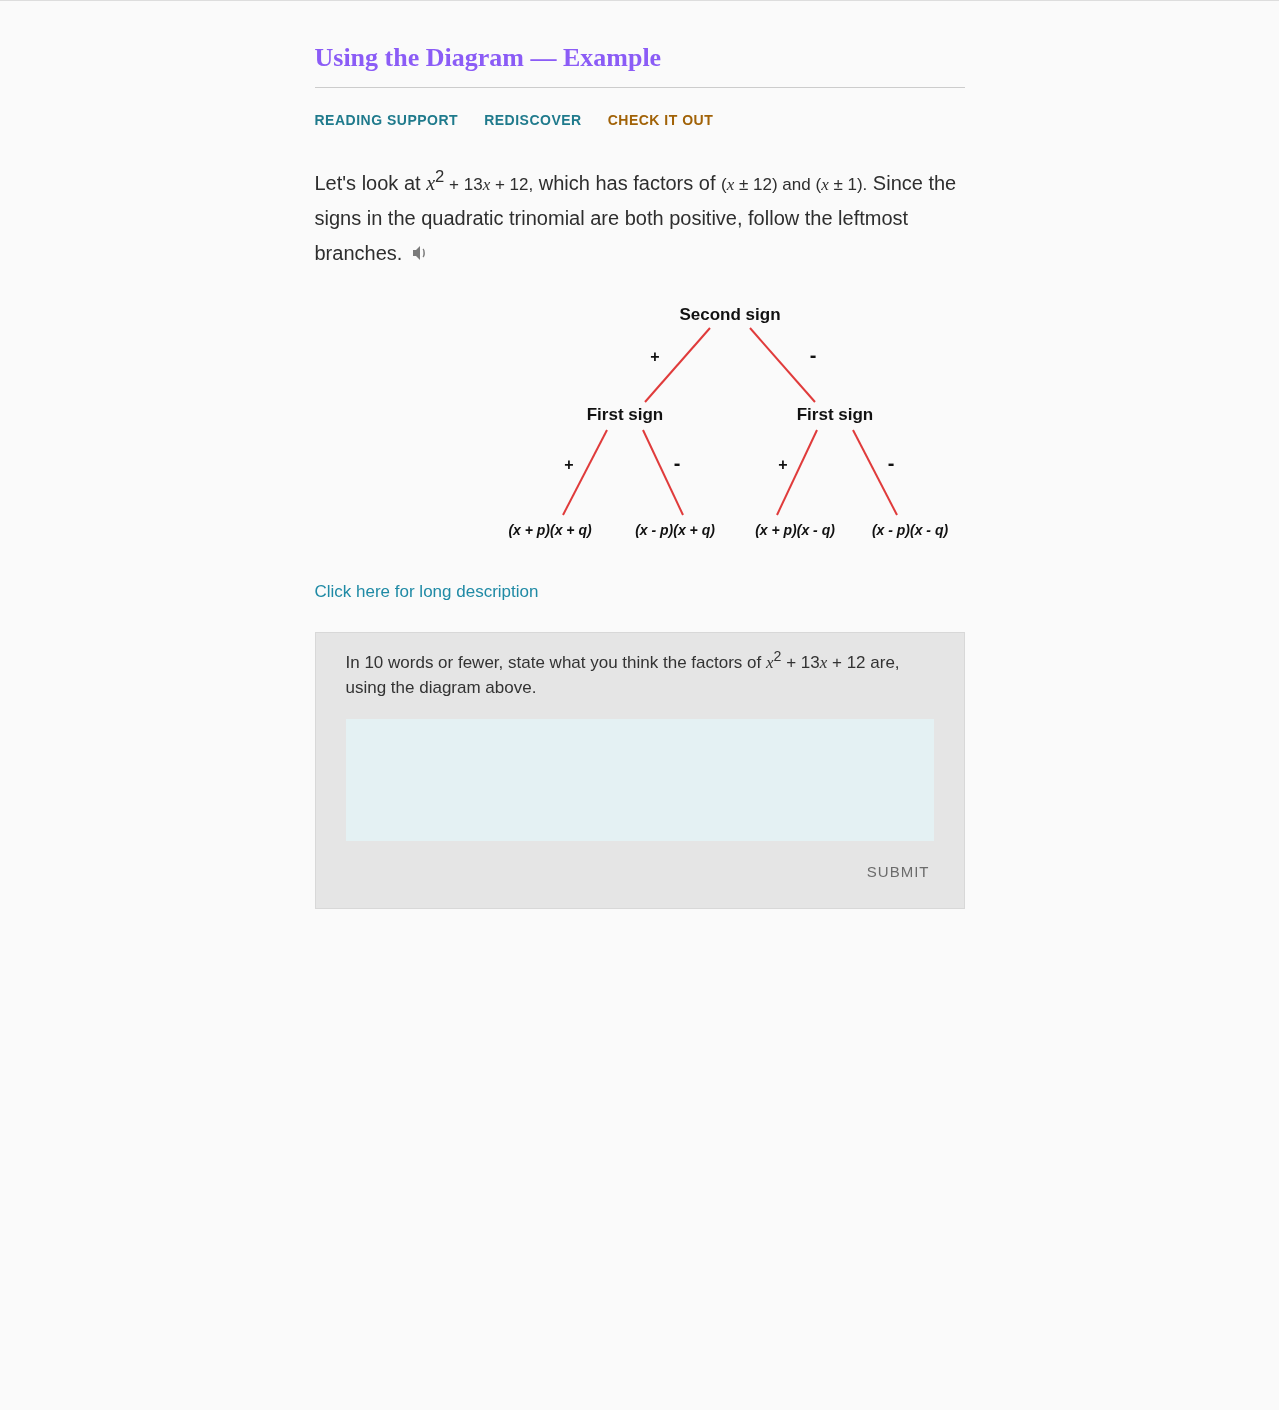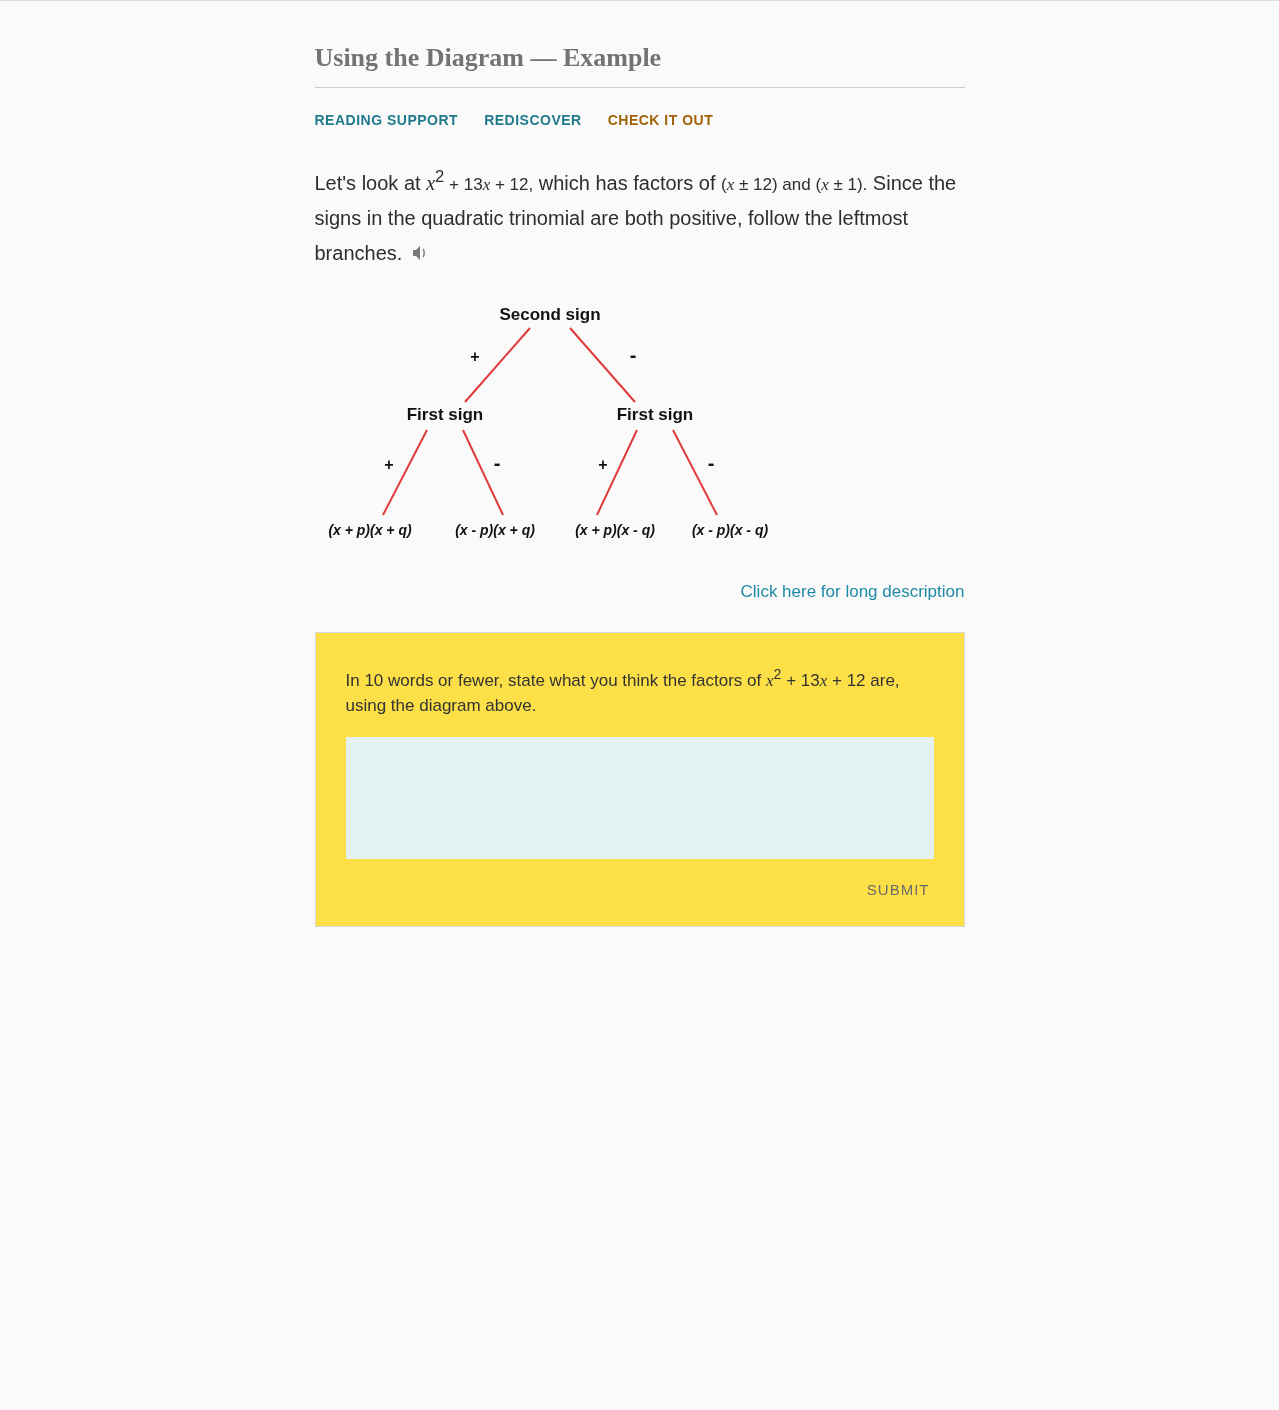--- a/index.html
+++ b/index.html
@@ -1,30 +1,30 @@
 <!DOCTYPE html>
 <html><head>
 <meta charset="utf-8">
 <style>
   html,body{margin:0;padding:0;background:#fafafa;font-family:Arial,Helvetica,sans-serif;color:#2e2e2e;}
   body{border-top:1px solid #ddd;}
   .page{max-width:650px;margin:0 auto;padding:30px 0 60px 0;}
-  h1{font-family:Georgia,'Times New Roman',serif;font-weight:700;font-size:26px;margin:12px 0 14px 0;color:#737373;}
+  h1{font-family:Georgia,'Times New Roman',serif;font-weight:700;font-size:26px;margin:12px 0 14px 0;color:#8b5cf6;}
   hr.rule{border:none;border-top:1px solid #ccc;margin:0 0 24px 0;}
   .tabs{display:flex;gap:26px;margin:8px 0 34px 0;font-size:14px;letter-spacing:.5px;font-weight:600;}
   .tab{color:#1f7a8c;cursor:pointer;text-transform:uppercase;}
   .tab.dim{color:#a16207;}
   .para{font-size:20px;line-height:1.75;color:#2e2e2e;margin:0 0 28px 0;}
   .vocab{color:#1f7a8c;font-weight:700;border-bottom:2px dashed #1f7a8c;padding-bottom:1px;}
   .mi{font-style:italic;font-family:Georgia,serif;}
   .msmall{font-size:17px;}
   .audio-icon{display:inline-block;vertical-align:middle;margin-left:4px;color:#7a7a7a;cursor:pointer;}
-  .diagram-wrap{text-align:left;margin:10px 0 6px 0;}
-  .long-desc{display:block;text-align:right;color:#1f8aa5;font-size:17px;margin:18px 0 30px 0;cursor:pointer;}
-  .qbox{border:1px solid #d8d8d8;background:#fde047;padding:31px 30px 20px 30px;}
+  .diagram-wrap{text-align:right;margin:10px 0 6px 0;}
+  .long-desc{display:block;text-align:left;color:#1f8aa5;font-size:17px;margin:18px 0 30px 0;cursor:pointer;}
+  .qbox{border:1px solid #d8d8d8;background:#e5e5e5;padding:13px 30px 20px 30px;}
   .qprompt{font-size:17px;line-height:1.5;color:#333;margin:0 0 18px 0;}
   .answer-row{display:flex;gap:14px;}
   .answer-input{flex:1;min-height:120px;border:1px solid #d8d8d8;padding:12px 14px;font-size:15px;color:#333;resize:none;font-family:inherit;}
   .answer-input::placeholder{color:#9a9a9a;}
   .feedback-pane{flex:1;min-height:120px;background:#e4f1f3;border:1px solid #e4f1f3;}
   .submit-row{text-align:right;margin-top:14px;text-decoration:underline;}
   .submit-btn{background:none;border:none;color:#6b6b6b;font-size:15px;letter-spacing:1px;cursor:pointer;padding:8px 4px;}
   
   .dlabel{font-family:Arial,Helvetica,sans-serif;font-weight:700;fill:#111;}
   .dsign{font-family:Arial,Helvetica,sans-serif;font-weight:700;fill:#111;}

